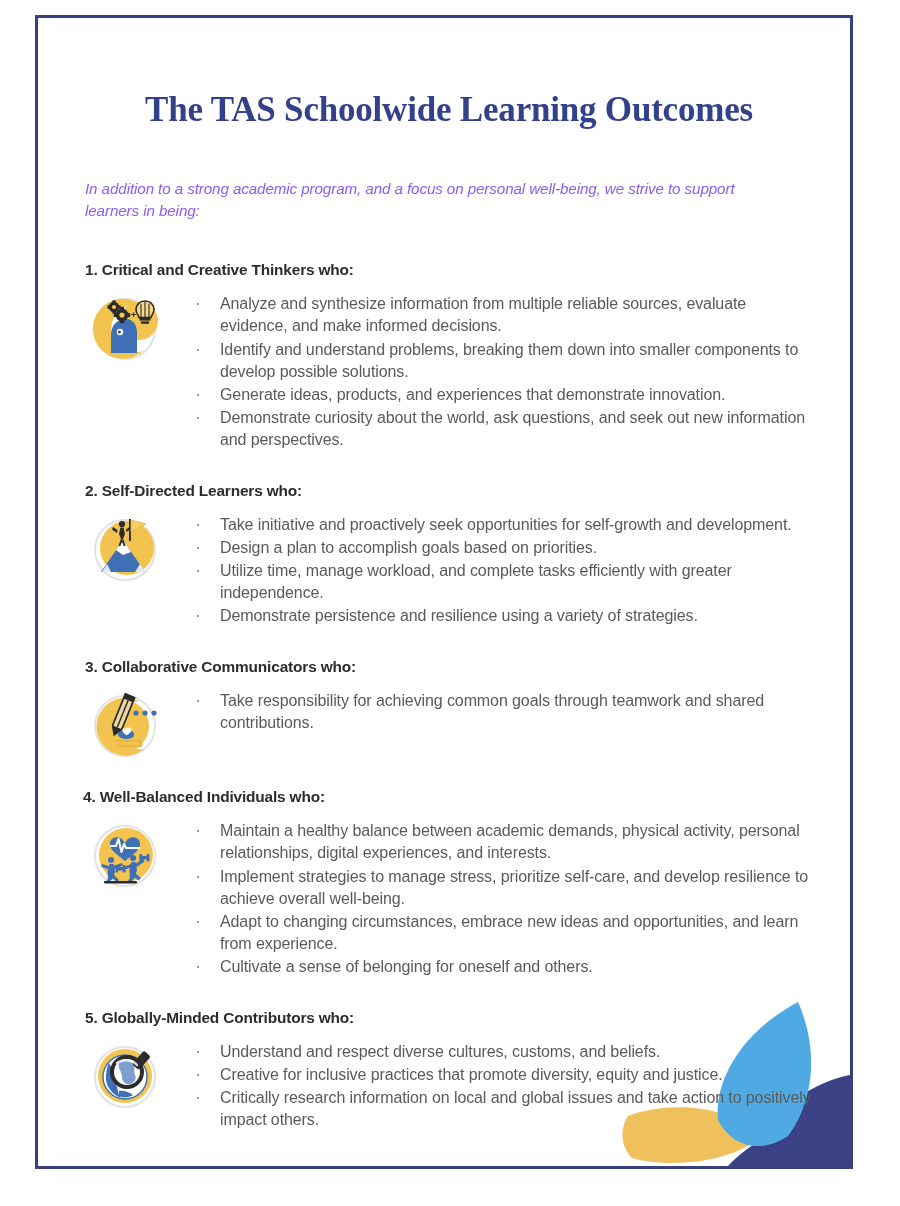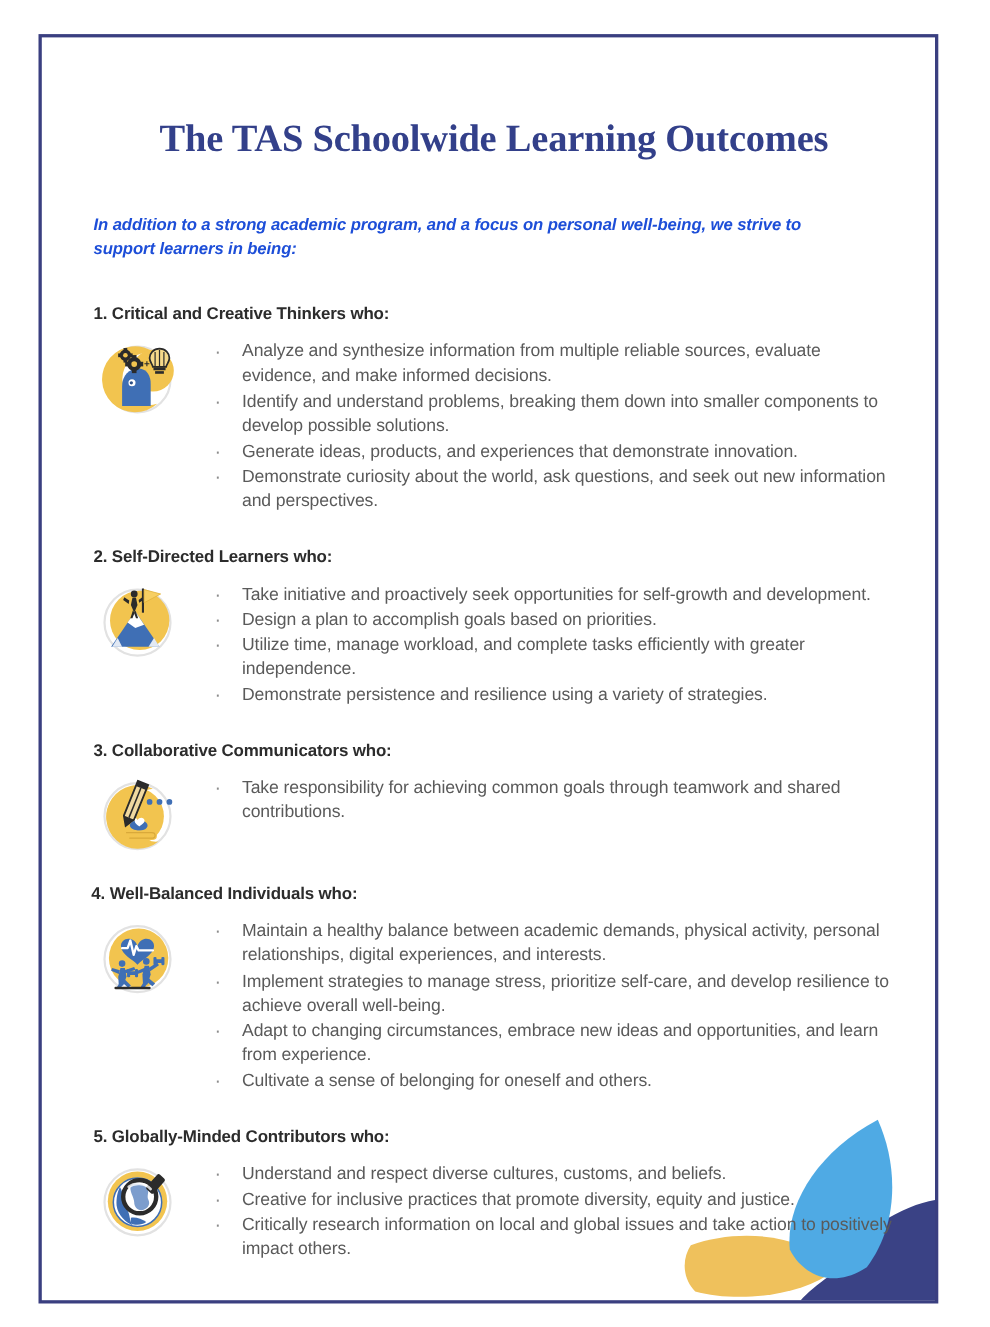--- a/index.html
+++ b/index.html
@@ -12,21 +12,21 @@
   .page {
     position: relative;
     width: 900px;
     height: 1206px;
     background: #ffffff;
     overflow: hidden;
   }
   .frame {
     position: absolute;
     left: 35px;
-    top: 31px;
+    top: 15px;
     width: 818px;
     height: 1154px;
     border: 3px solid #3a3f80;
     background: #ffffff;
     overflow: hidden;
   }
   .content {
     position: absolute;
     left: 0; top: 0; right: 0; bottom: 0;
     padding: 40px 34px 0 44px;
@@ -42,24 +42,24 @@
     color: #33408a;
     text-align: center;
     margin-top: 32px;
     margin-bottom: 0;
     line-height: 1.15;
   }
 
   
   .intro {
     font-style: italic;
-    font-weight: 700;
+    font-weight: 400;
     font-size: 15.2px;
     line-height: 1.42;
-    color: #1d4ed8;
+    color: #8b5cf6;
     margin-top: 48px;
     margin-left: 3px;
     max-width: 700px;
     letter-spacing: -0.1px;
   }
 
   
   .section { margin-top: 34px; }
   .section-heading {
     font-size: 15.4px;

